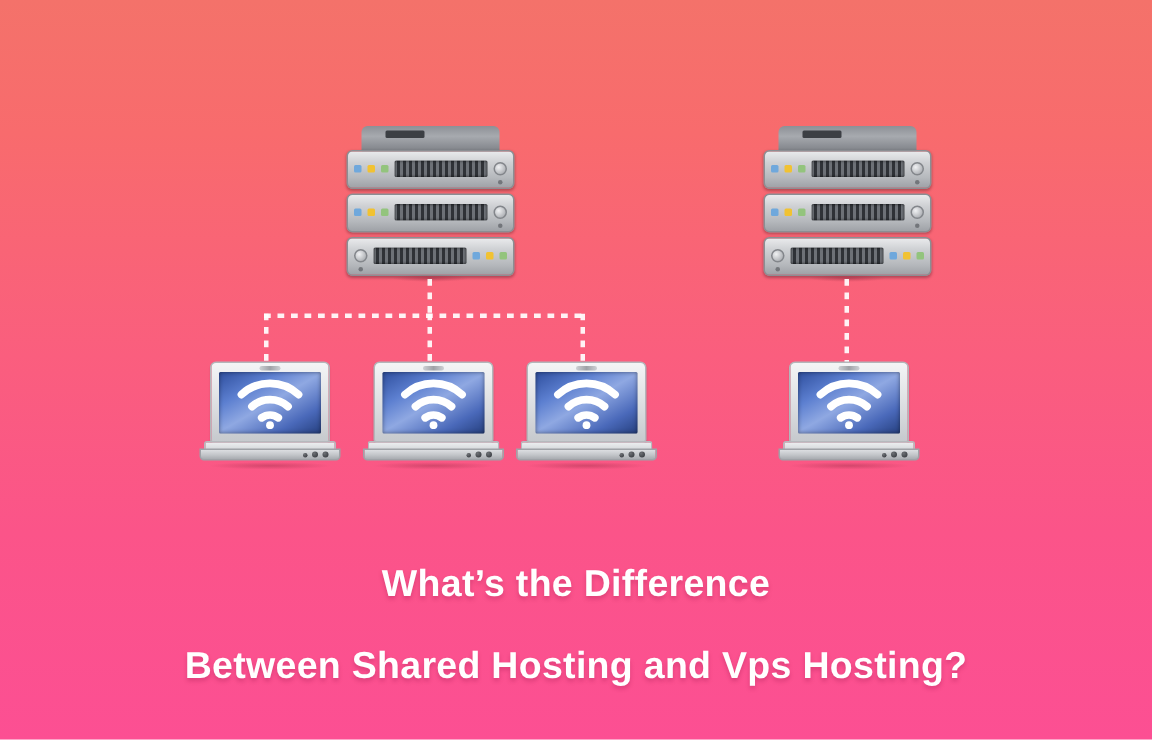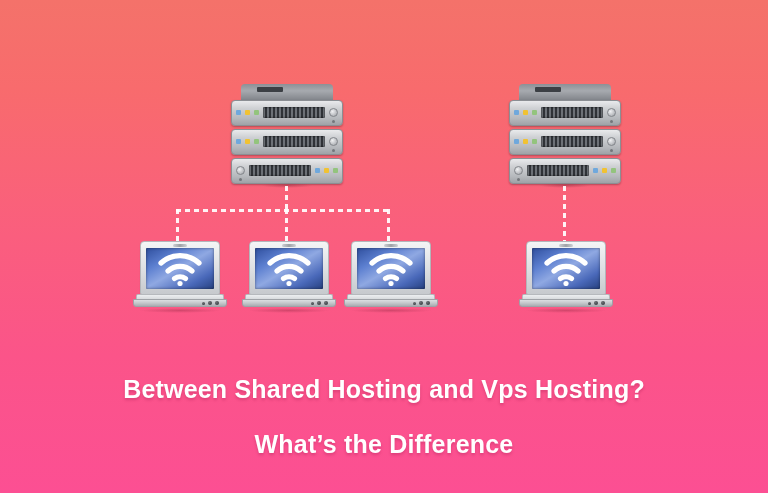--- a/index.html
+++ b/index.html
@@ -321,17 +321,17 @@
       <div class="base-front">
         <span class="port sm"></span>
         <span class="port"></span>
         <span class="port"></span>
       </div>
     </div>
     <div class="lap-shadow"></div>
   </div>
 
   <div class="headline">
+    <div class="l">What’s the Difference</div>
     <div class="l">Between Shared Hosting and Vps Hosting?</div>
-    <div class="l">What’s the Difference</div>
   </div>
 
 </div>
 
 </body></html>

